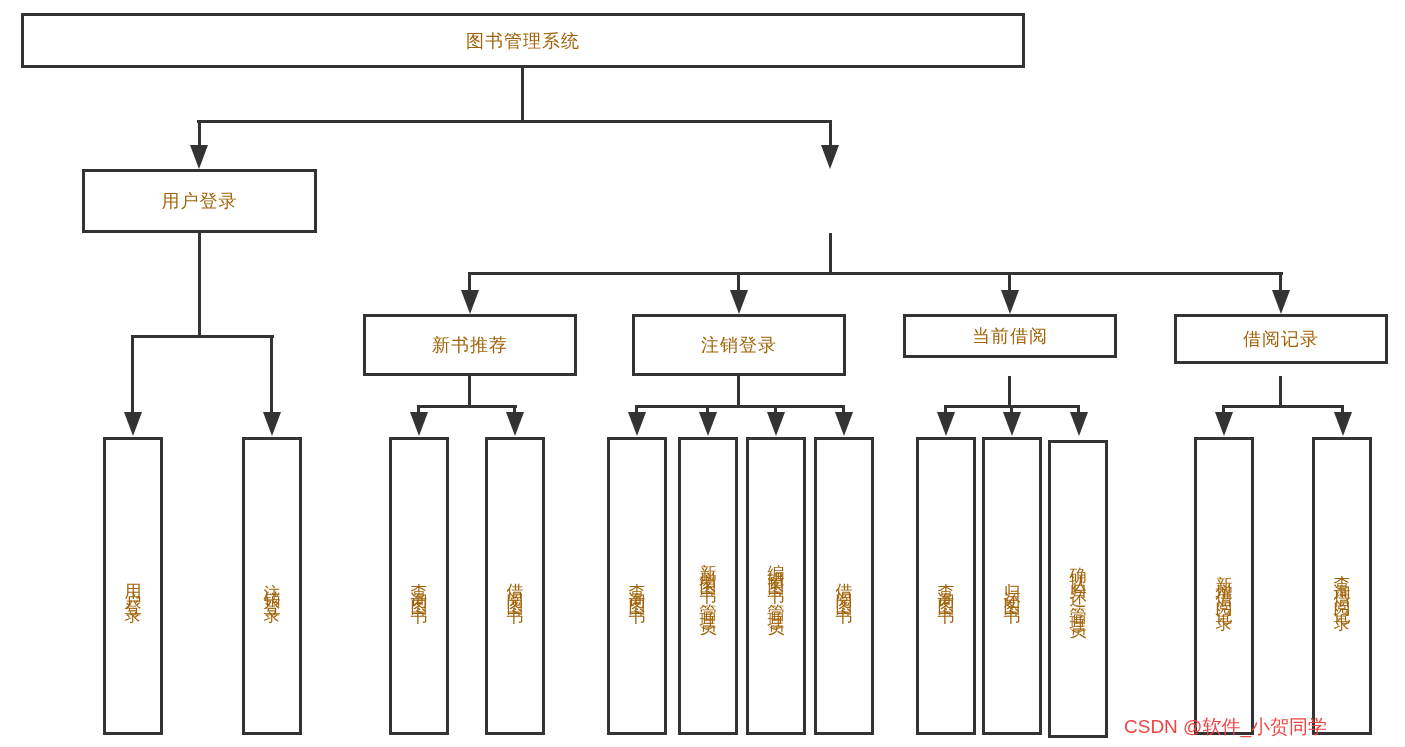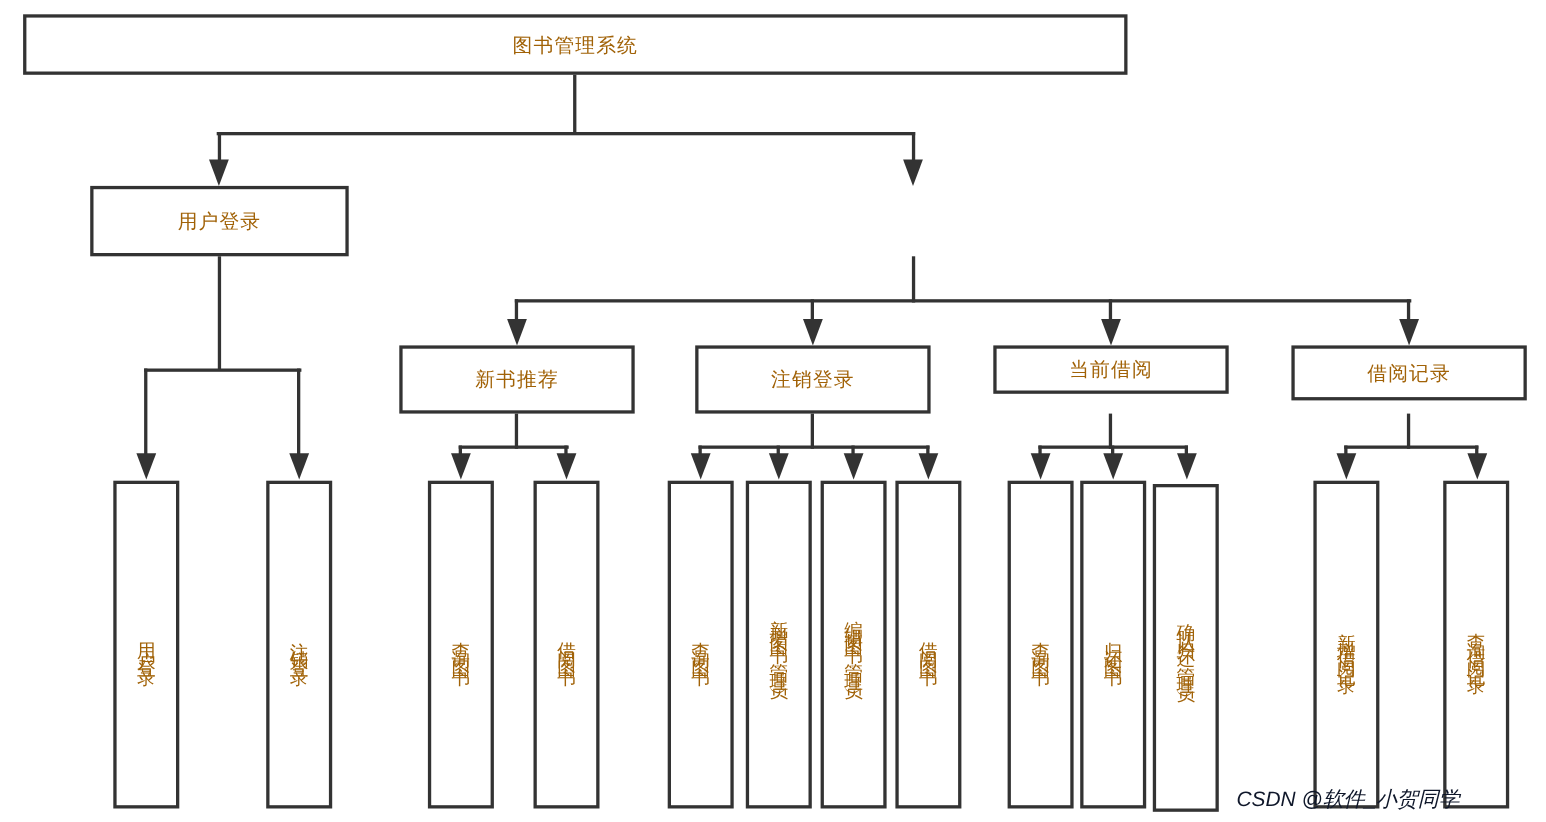--- a/index.html
+++ b/index.html
@@ -30,24 +30,23 @@
   .arrow{
     position:absolute;width:0;height:0;
     border-left:9px solid transparent;
     border-right:9px solid transparent;
     border-top:24px solid #333333;
   }
   .watermark{
     position:absolute;
     left:1124px;top:714px;
     font-size:19px;
-    color:#0f172a;
+    color:#ef4444;
     white-space:nowrap;
     z-index:6;
-    font-style:italic;
   }
 </style>
 </head>
 <body>
 
 <div id="stage">
 
   <div class="box" style="left:21px;top:13px;width:1004px;height:55px;">
     <span class="hlabel">图书管理系统</span>
   </div>

